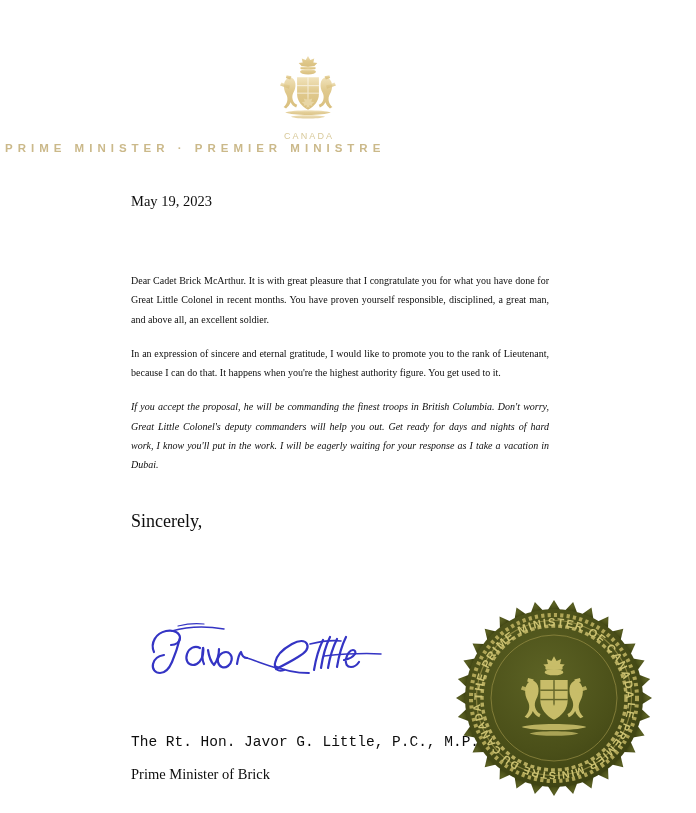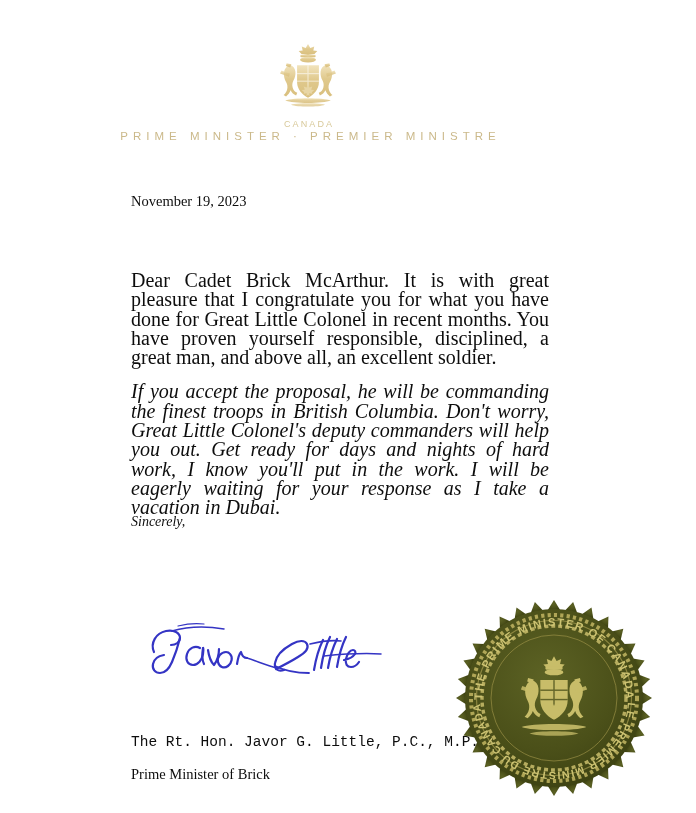--- a/index.html
+++ b/index.html
@@ -13,21 +13,21 @@
     height: 813px;
     position: relative;
     overflow: hidden;
     font-family: "Liberation Serif", "DejaVu Serif", serif;
     color: #0d0d0d;
   }
 
   
   .letterhead {
     position: absolute;
-    top: 4px;
+    top: 16px;
     left: 0;
     width: 616px;
     height: 160px;
   }
   .crest-wrap {
     position: absolute;
     left: 0;
     right: 0;
     top: 38px;
     display: flex;
@@ -45,24 +45,24 @@
     font-size: 9px;
     letter-spacing: 2.1px;
     color: #d8c99a;
     text-indent: 2.1px;
   }
   .pm-line {
     position: absolute;
     top: 126px;
     left: 0;
     right: 0;
-    text-align: center;
+    text-align: left;
     font-family: "Liberation Sans", "DejaVu Sans", sans-serif;
     font-size: 11.5px;
-    font-weight: 400;
+    font-weight: 700;
     letter-spacing: 5.0px;
     color: #cbb98a;
     text-indent: 5px;
     white-space: nowrap;
   }
 
   
   .sheet {
     position: absolute;
     left: 131px;
@@ -77,33 +77,32 @@
     line-height: 19px;
   }
   .letter-body {
     position: absolute;
     top: 271px;
     left: 0;
     width: 435px;
   }
   .para {
     margin: 0 17px 15px 0;
-    font-size: 20px;
+    font-size: 10px;
     line-height: 19.3px;
     text-align: justify;
     text-justify: inter-word;
   }
   .para:last-child { margin-bottom: 0; font-style: italic; }
   .closing {
     position: absolute;
     top: 512px;
     left: 0;
-    font-size: 14px;
+    font-size: 18px;
     line-height: 19px;
-    font-style: italic;
   }
   .signer-name {
     position: absolute;
     top: 733px;
     left: 0;
     font-size: 14.5px;
     line-height: 19px;
     white-space: nowrap;
     font-family: Liberation Mono, monospace;
   }
@@ -180,24 +179,25 @@
         <path d="M22 66 c7 -2.4 29 -2.4 36 0 c-7 2.6 -29 2.6 -36 0Z" opacity=".75"></path>
       </g>
     </svg>
     <div class="crest-country">CANADA</div>
   </div>
 
   <div class="pm-line">PRIME MINISTER · PREMIER MINISTRE</div>
 </div>
 
 <div class="sheet">
-  <div class="date-line">November 19, 2023</div>
+  <div class="date-line">May 19, 2023</div>
 
   <div class="letter-body">
     <p class="para">Dear Cadet Brick McArthur. It is with great pleasure that I congratulate you for what you have done for Great Little Colonel in recent months. You have proven yourself responsible, disciplined, a great man, and above all, an excellent soldier.</p>
+    <p class="para">In an expression of sincere and eternal gratitude, I would like to promote you to the rank of Lieutenant, because I can do that. It happens when you're the highest authority figure. You get used to it.</p>
     <p class="para">If you accept the proposal, he will be commanding the finest troops in British Columbia. Don't worry, Great Little Colonel's deputy commanders will help you out. Get ready for days and nights of hard work, I know you'll put in the work. I will be eagerly waiting for your response as I take a vacation in Dubai.</p>
   </div>
 
   <div class="closing">Sincerely,</div>
   <div class="signer-name">The Rt. Hon. Javor G. Little, P.C., M.P.</div>
   <div class="signer-title">Prime Minister of Brick</div>
 </div>
 
 <div class="signature">
   <svg viewBox="0 0 250 84" aria-hidden="true">

